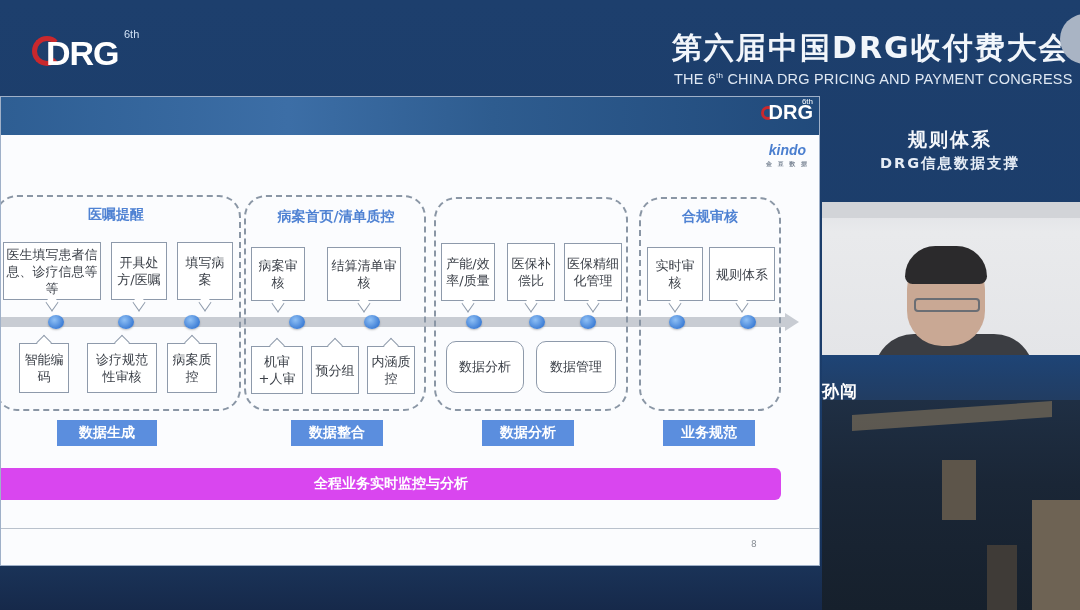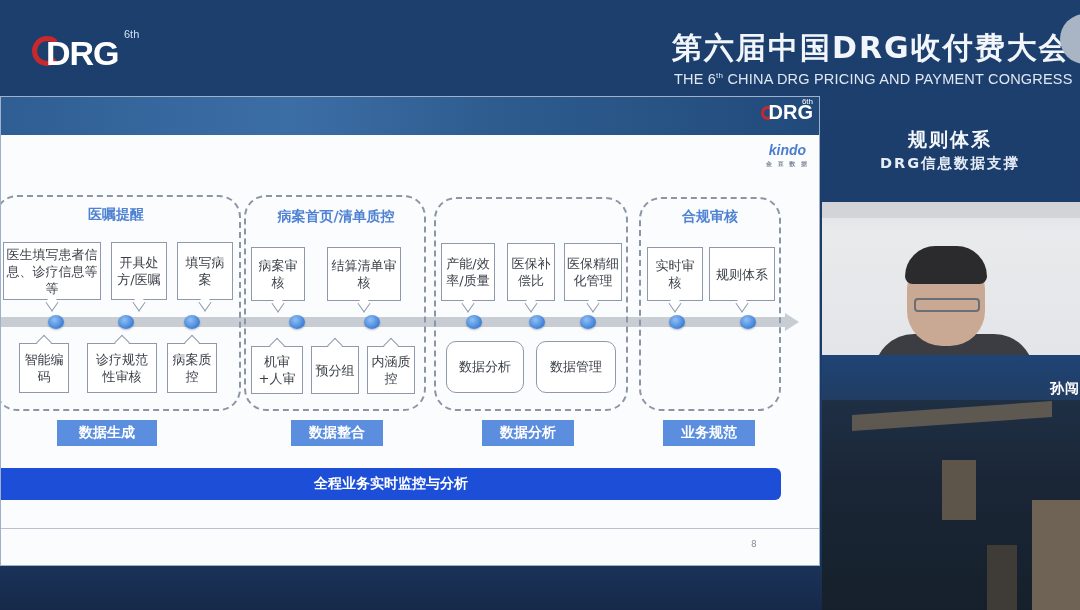--- a/index.html
+++ b/index.html
@@ -103,21 +103,21 @@
   }
   .rbox {
     position: absolute; background: #fff; border: 1.5px solid #8e9aab; border-radius: 10px;
     color: #3a3f47; font-size: 13px; display: flex; align-items: center; justify-content: center;
   }
   .label-tag {
     position: absolute; height: 26px; background: #5b8ede; color: #fff; font-weight: bold;
     font-size: 14px; display: flex; align-items: center; justify-content: center;
   }
   .big-bar {
-    position: absolute; left: 0; top: 371px; width: 780px; height: 32px; background: #1d4ed8;
+    position: absolute; left: 0; top: 371px; width: 780px; height: 32px; background: #d946ef;
     border-radius: 0 6px 6px 0; color: #fff; font-weight: bold; font-size: 14px;
     display: flex; align-items: center; justify-content: center;
   }
   .slide-footer-line {
     position: absolute; left: 0; top: 431px; width: 820px; height: 1px; background: #b9c1cc;
   }
   .page-no { position: absolute; left: 750px; top: 442px; font-size: 9px; color: #8a8f96; }
 
   
   .forum-title {
@@ -147,22 +147,22 @@
     background: #2b2a2c;
   }
   .glasses {
     position: absolute; left: 92px; top: 96px; width: 66px; height: 14px; border: 2px solid #6b6e74; border-radius: 4px;
   }
   .name-bar {
     position: absolute; left: 822px; top: 355px; width: 258px; height: 50px;
     background: linear-gradient(180deg, #1e4476, #223c60);
   }
   .speaker-name {
-    position: absolute; left: 822px; top: 380px; width: 258px; text-align: right;
-    color: #ffffff; font-size: 14px; font-weight: bold; letter-spacing: 1px;
+    position: absolute; left: 822px; top: 380px; width: 258px; text-align: left;
+    color: #ffffff; font-size: 17px; font-weight: bold; letter-spacing: 1px;
   }
   .wall-bg {
     position: absolute; left: 822px; top: 400px; width: 258px; height: 210px;
     background: linear-gradient(180deg, #1f2f44 0%, #1a2636 40%, #16202c 100%);
     overflow: hidden;
   }
   .wall-a { position: absolute; left: 30px; top: 8px; width: 200px; height: 16px; background: #6d6455; transform: skewY(-4deg); opacity: 0.8; }
   .wall-b { position: absolute; left: 120px; top: 60px; width: 34px; height: 60px; background: #5d554a; }
   .wall-c { position: absolute; left: 210px; top: 100px; width: 50px; height: 110px; background: #6e6354; }
   .wall-d { position: absolute; left: 165px; top: 145px; width: 30px; height: 65px; background: #3f3b37; }

